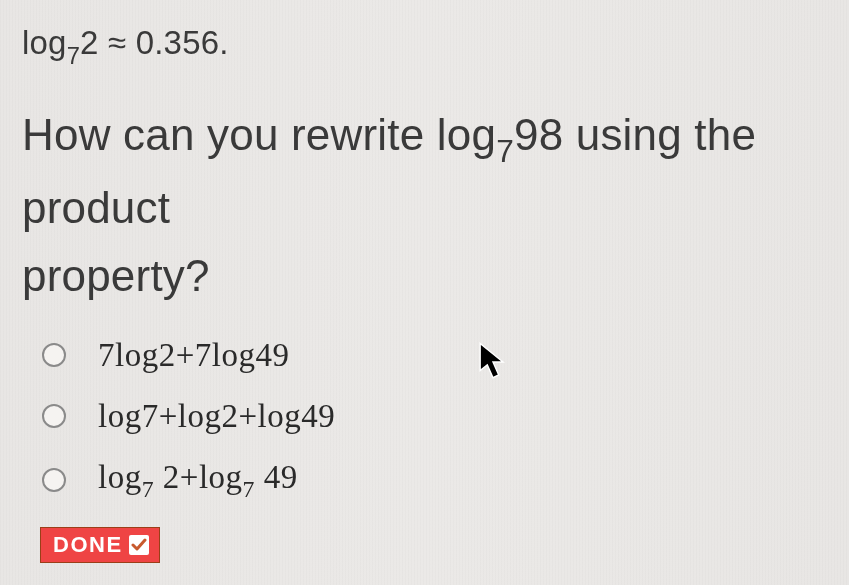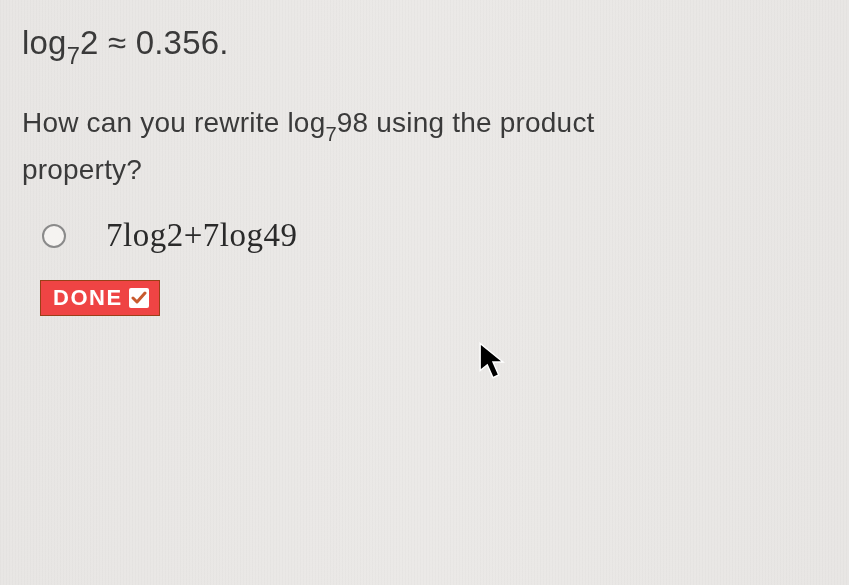--- a/index.html
+++ b/index.html
@@ -27,40 +27,40 @@
       position: relative;
       z-index: 1;
     }
     .prompt-line {
       font-size: 33px;
       line-height: 1.5;
       margin-bottom: 8px;
       letter-spacing: 0.2px;
     }
     .question-line {
-      font-size: 28px;
+      font-size: 44px;
       line-height: 1.55;
       margin-top: 30px;
       margin-bottom: 26px;
       letter-spacing: 0.2px;
     }
     sub {
       font-size: 0.72em;
       vertical-align: sub;
       position: relative;
       top: 2px;
     }
     .options {
       padding-left: 20px;
     }
     .option-row {
       display: flex;
       align-items: center;
       margin-bottom: 24px;
-      gap: 40px;
+      gap: 32px;
     }
     .radio {
       width: 24px;
       height: 24px;
       border: 2px solid #8a8a8a;
       border-radius: 50%;
       background: #f5f3f1;
       flex-shrink: 0;
     }
     .option-text {
@@ -123,20 +123,28 @@
       <span>How can you rewrite log</span><sub>7</sub><span>98 using the product</span>
     </div>
     <div>property?</div>
   </div>
 
   <div class="options">
     <div class="option-row">
       <div class="radio"></div>
       <div class="option-text">7log2+7log49</div>
     </div>
+    <div class="option-row">
+      <div class="radio"></div>
+      <div class="option-text">log7+log2+log49</div>
+    </div>
+    <div class="option-row">
+      <div class="radio"></div>
+      <div class="option-text">log<sub>7</sub> 2+log<sub>7</sub> 49</div>
+    </div>
   </div>
 
   <div class="done-btn">
     <span>DONE</span>
     <span class="check-box">
       <svg viewBox="0 0 16 16">
           <path d="M2 8 L6 12 L14 3" stroke="#c85a2e" stroke-width="3" fill="none" stroke-linecap="round" stroke-linejoin="round"></path>
         </svg>
     </span>
   </div>

